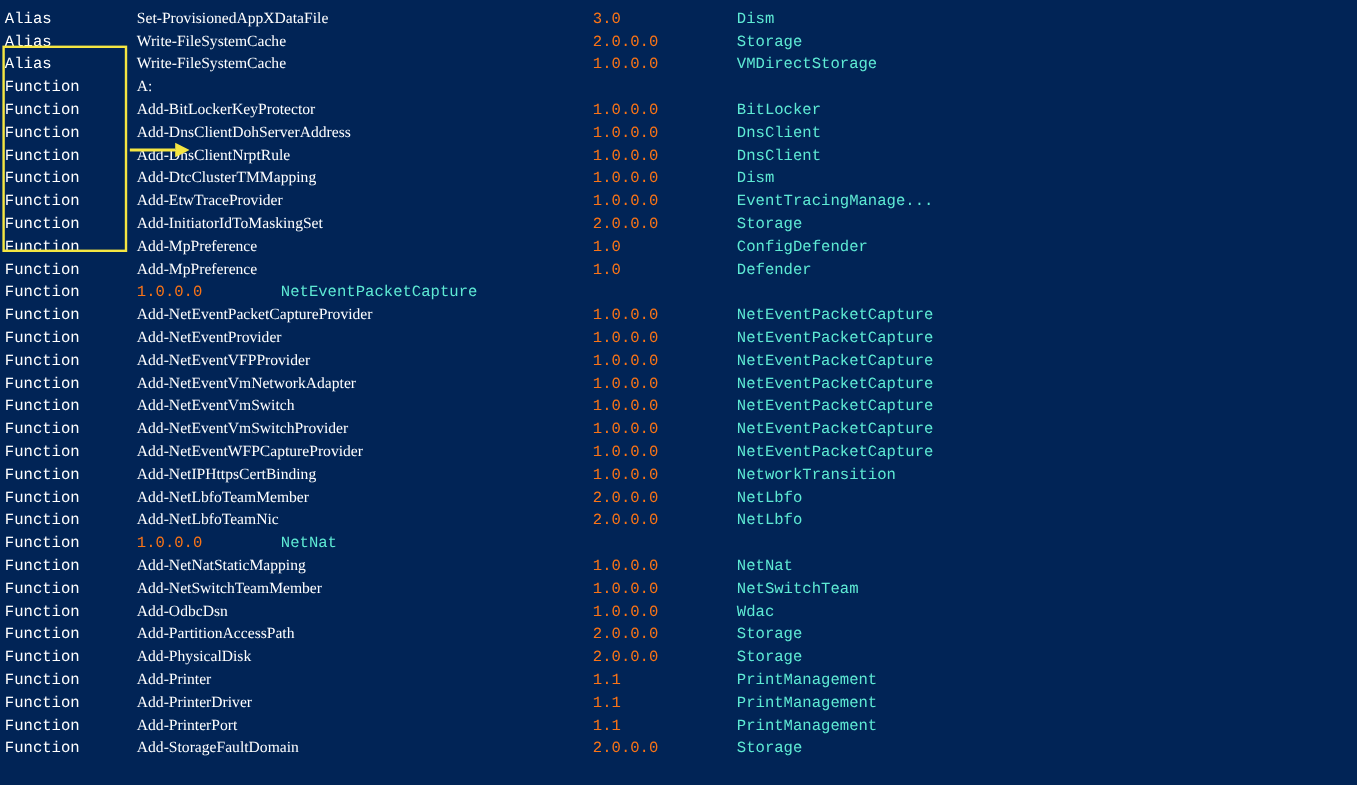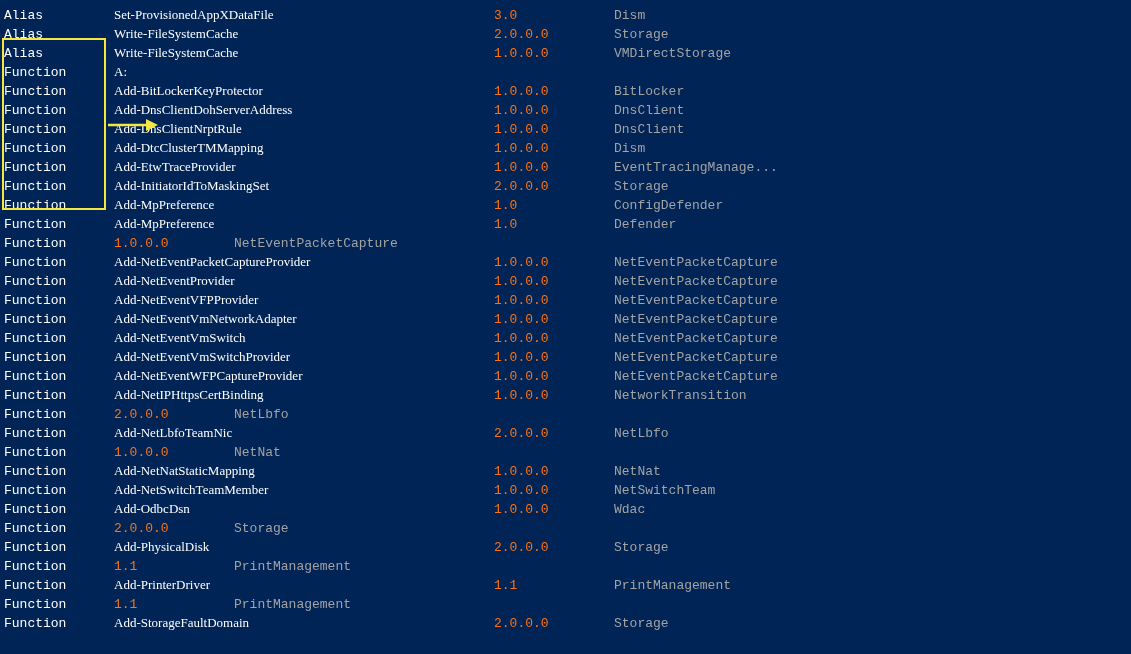--- a/index.html
+++ b/index.html
@@ -37,21 +37,21 @@
       min-width: 380px;
       color: #ffffff;
       font-family: Liberation Serif, serif;
     }
     .col-version {
       width: 120px;
       min-width: 120px;
       color: #f97316;
     }
     .col-module {
-      color: #a3a3a3;
+      color: #5eead4;
     }
     .highlight-box {
       position: absolute;
       top: 38px;
       left: 2px;
       width: 104px;
       height: 172px;
       border: 2px solid #f5e642;
       pointer-events: none;
       z-index: 10;
@@ -200,20 +200,21 @@
         <span class="col-module">NetEventPacketCapture</span>
       </div>
       <div class="row">
         <span class="col-type">Function</span>
         <span class="col-name">Add-NetIPHttpsCertBinding</span>
         <span class="col-version">1.0.0.0</span>
         <span class="col-module">NetworkTransition</span>
       </div>
       <div class="row">
         <span class="col-type">Function</span>
+        <span class="col-name">Add-NetLbfoTeamMember</span>
         <span class="col-version">2.0.0.0</span>
         <span class="col-module">NetLbfo</span>
       </div>
       <div class="row">
         <span class="col-type">Function</span>
         <span class="col-name">Add-NetLbfoTeamNic</span>
         <span class="col-version">2.0.0.0</span>
         <span class="col-module">NetLbfo</span>
       </div>
       <div class="row">
@@ -234,42 +235,45 @@
         <span class="col-module">NetSwitchTeam</span>
       </div>
       <div class="row">
         <span class="col-type">Function</span>
         <span class="col-name">Add-OdbcDsn</span>
         <span class="col-version">1.0.0.0</span>
         <span class="col-module">Wdac</span>
       </div>
       <div class="row">
         <span class="col-type">Function</span>
+        <span class="col-name">Add-PartitionAccessPath</span>
         <span class="col-version">2.0.0.0</span>
         <span class="col-module">Storage</span>
       </div>
       <div class="row">
         <span class="col-type">Function</span>
         <span class="col-name">Add-PhysicalDisk</span>
         <span class="col-version">2.0.0.0</span>
         <span class="col-module">Storage</span>
       </div>
       <div class="row">
         <span class="col-type">Function</span>
+        <span class="col-name">Add-Printer</span>
         <span class="col-version">1.1</span>
         <span class="col-module">PrintManagement</span>
       </div>
       <div class="row">
         <span class="col-type">Function</span>
         <span class="col-name">Add-PrinterDriver</span>
         <span class="col-version">1.1</span>
         <span class="col-module">PrintManagement</span>
       </div>
       <div class="row">
         <span class="col-type">Function</span>
+        <span class="col-name">Add-PrinterPort</span>
         <span class="col-version">1.1</span>
         <span class="col-module">PrintManagement</span>
       </div>
       <div class="row">
         <span class="col-type">Function</span>
         <span class="col-name">Add-StorageFaultDomain</span>
         <span class="col-version">2.0.0.0</span>
         <span class="col-module">Storage</span>
       </div>
     </div>

